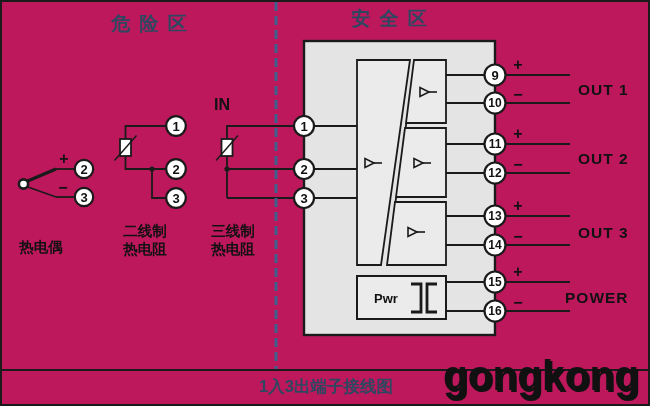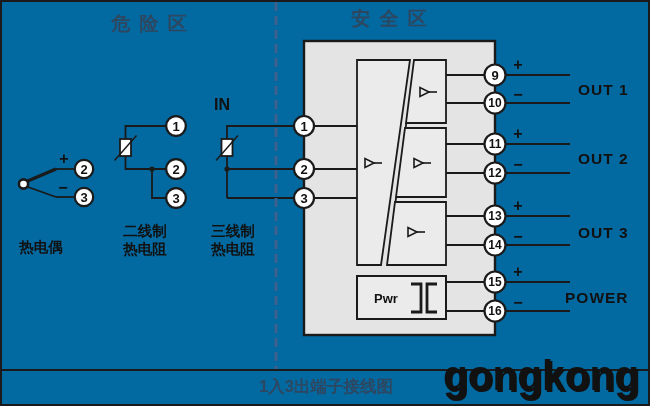--- a/index.html
+++ b/index.html
@@ -1,17 +1,17 @@
 <!DOCTYPE html>
 <html style="--zone-text: #2e4760; --caption-text: #2e4760; --dashed-line: #3d618c; --line: #1a1a1a; --device-fill: #e4e4e4; --block-fill: #ebebeb; --watermark: #a6a6a6; --watermark-shadow: #d9d9d9;"><head>
 <meta charset="utf-8">
 <style>
   html,body { margin:0; padding:0; background:#ffffff; }
   .stage {
-    position:relative; width:650px; height:406px; background:#0369a1;
+    position:relative; width:650px; height:406px; background:#be185d;
     font-family:"Liberation Sans","DejaVu Sans",sans-serif;
     overflow:hidden;
   }
   svg { position:absolute; inset:0; display:block; }
   svg text {
     font-family:"Liberation Sans","DejaVu Sans",sans-serif;
     font-weight:bold; fill:#111;
   }
   .w   { stroke:var(--line,#1a1a1a); stroke-width:1.8; fill:none; }
   .wt  { stroke:var(--line,#1a1a1a); stroke-width:3.4; fill:none; }

